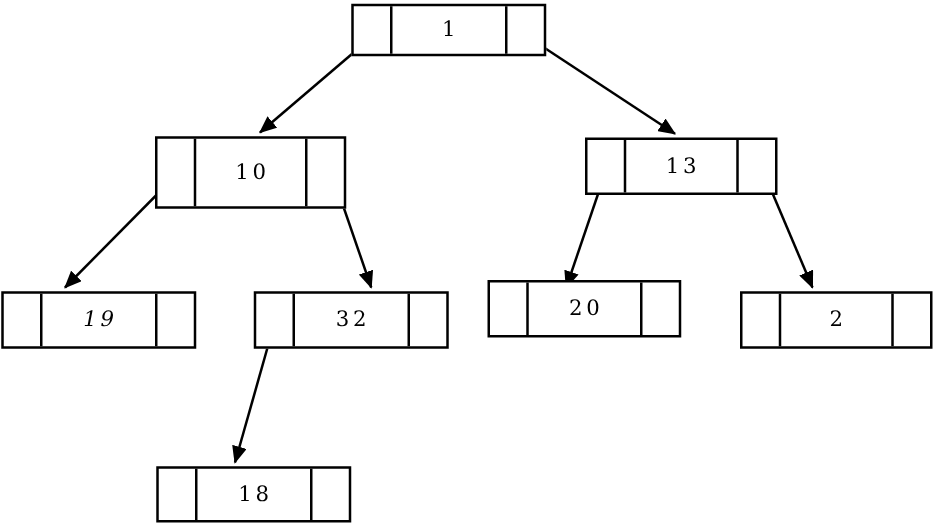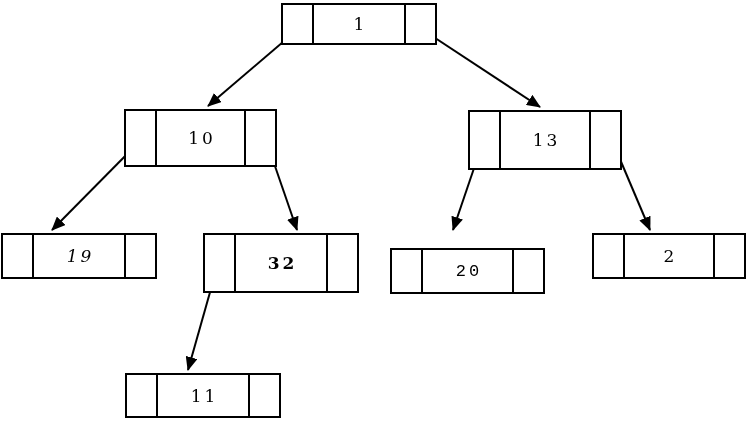--- a/index.html
+++ b/index.html
@@ -80,43 +80,43 @@
 <div class="node" style="left: 281px; top: 3px; width: 156px; height: 42px;">
       <div class="cell ptr-left"></div>
       <div class="cell val">1</div>
       <div class="cell ptr-right"></div>
     </div>
     <div class="node" style="left: 124px; top: 109px; width: 153px; height: 58px;">
       <div class="cell ptr-left"></div>
       <div class="cell val">10</div>
       <div class="cell ptr-right"></div>
     </div>
-    <div class="node" style="left: 468px; top: 110px; width: 154px; height: 60px;">
+    <div class="node" style="left: 468px; top: 110px; width: 154px; height: 46px;">
       <div class="cell ptr-left"></div>
       <div class="cell val">13</div>
       <div class="cell ptr-right"></div>
     </div>
     <div class="node" style="left: 1px; top: 233px; width: 156px; height: 46px; font-style: italic;">
       <div class="cell ptr-left"></div>
       <div class="cell val">19</div>
       <div class="cell ptr-right"></div>
     </div>
-    <div class="node" style="left: 203px; top: 233px; width: 156px; height: 60px; font-weight: bold;">
+    <div class="node" style="left: 203px; top: 233px; width: 156px; height: 46px;">
       <div class="cell ptr-left"></div>
       <div class="cell val">32</div>
       <div class="cell ptr-right"></div>
     </div>
-    <div class="node" style="left: 390px; top: 248px; width: 155px; height: 46px; font-family: Liberation Mono, monospace;">
+    <div class="node" style="left: 390px; top: 224px; width: 155px; height: 46px;">
       <div class="cell ptr-left"></div>
       <div class="cell val">20</div>
       <div class="cell ptr-right"></div>
     </div>
     <div class="node" style="left: 592px; top: 233px; width: 154px; height: 46px;">
       <div class="cell ptr-left"></div>
       <div class="cell val">2</div>
       <div class="cell ptr-right"></div>
     </div>
     <div class="node" style="left: 125px; top: 373px; width: 156px; height: 45px;">
       <div class="cell ptr-left"></div>
-      <div class="cell val">11</div>
+      <div class="cell val">18</div>
       <div class="cell ptr-right"></div>
     </div>
   </div>
 
 </body></html>

